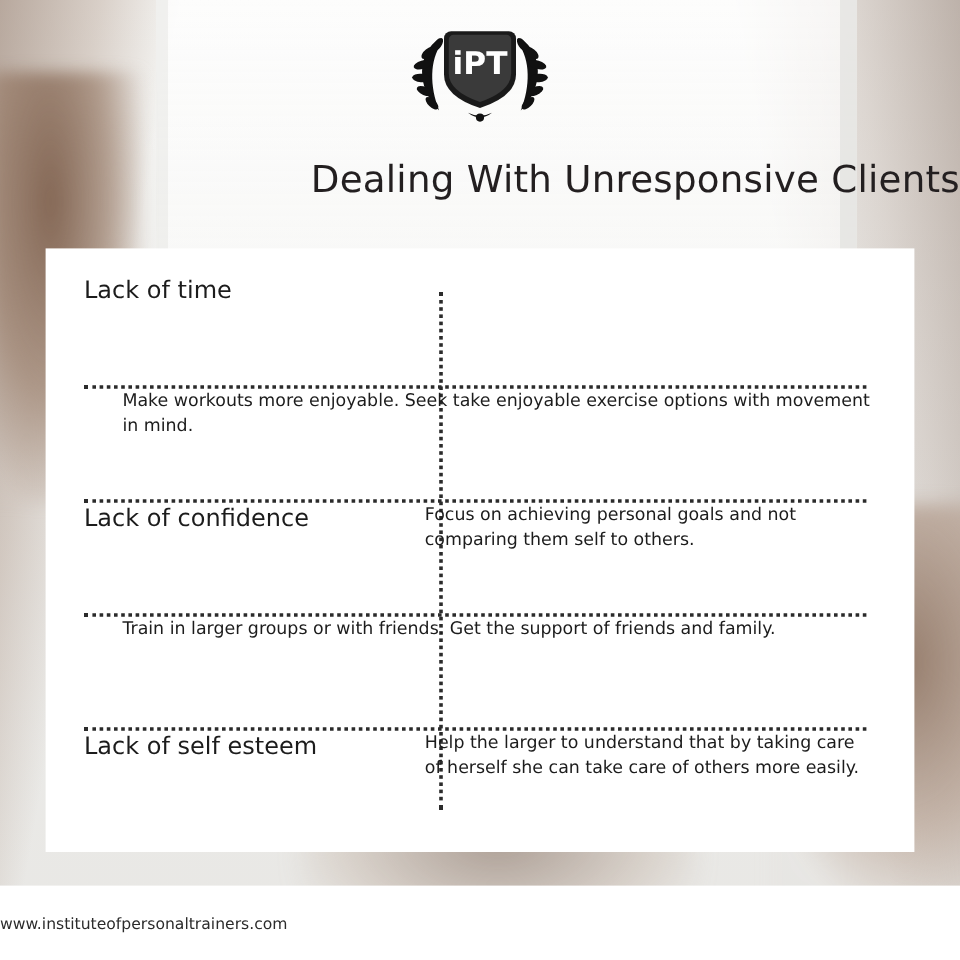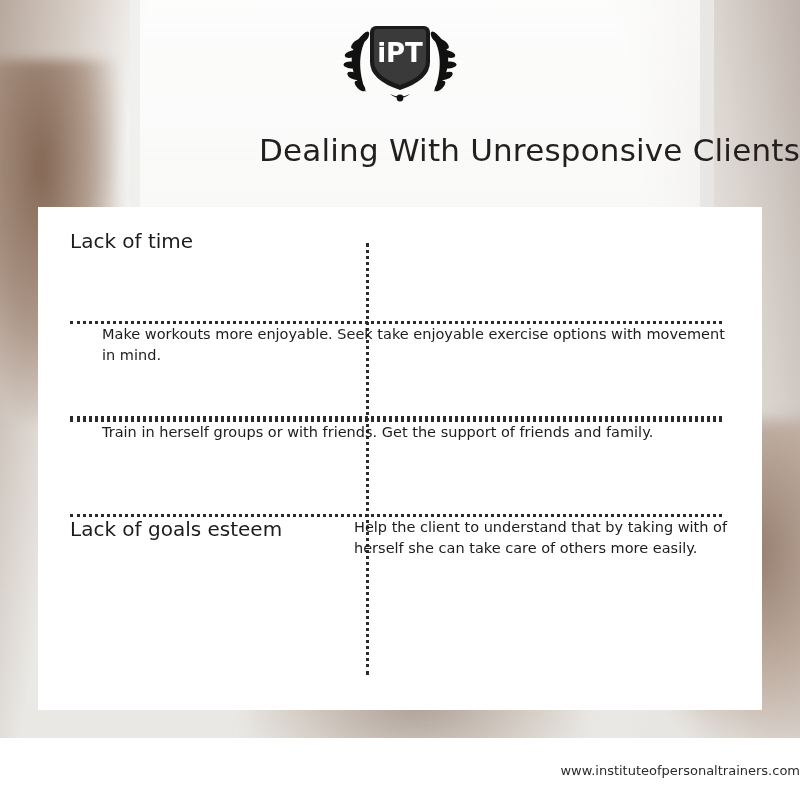--- a/index.html
+++ b/index.html
@@ -162,21 +162,21 @@
     right: 0;
     bottom: 0;
     height: 62px;
     background: #ffffff;
   }
   .footer-text {
     position: absolute;
     left: 0;
     right: 0;
     bottom: 22px;
-    text-align: right;
+    text-align: left;
     font-size: 13px;
     color: #2b2b2b;
     font-family: "DejaVu Sans", "Liberation Sans", sans-serif;
   }
 </style>
 </head>
 <body>
 
 <div class="poster">
 
@@ -228,30 +228,34 @@
       <div class="row">
         <div class="cell-left">Lack of time</div>
       </div>
       <div class="hsep"></div>
 
       <div class="row">
         <div class="cell-right">Make workouts more enjoyable. Seek take enjoyable exercise options with movement in mind.</div>
       </div>
       <div class="hsep"></div>
 
-      <div class="hsep"></div>
-
-      <div class="row">
-        <div class="cell-right">Train in herself groups or with friends. Get the support of friends and family.</div>
-      </div>
-      <div class="hsep"></div>
-
-      <div class="row">
-        <div class="cell-left">Lack of goals esteem</div>
-        <div class="cell-right">Help the client to understand that by taking with of herself she can take care of others more easily.</div>
+      <div class="row">
+        <div class="cell-left">Lack of confidence</div>
+        <div class="cell-right">Focus on achieving personal goals and not comparing them self to others.</div>
+      </div>
+      <div class="hsep"></div>
+
+      <div class="row">
+        <div class="cell-right">Train in larger groups or with friends. Get the support of friends and family.</div>
+      </div>
+      <div class="hsep"></div>
+
+      <div class="row">
+        <div class="cell-left">Lack of self esteem</div>
+        <div class="cell-right">Help the larger to understand that by taking care of herself she can take care of others more easily.</div>
       </div>
     </div>
   </div>
 
   <div class="footer-bar"></div>
   <div class="footer-text">www.instituteofpersonaltrainers.com</div>
 
 </div>
 
 </body></html>

